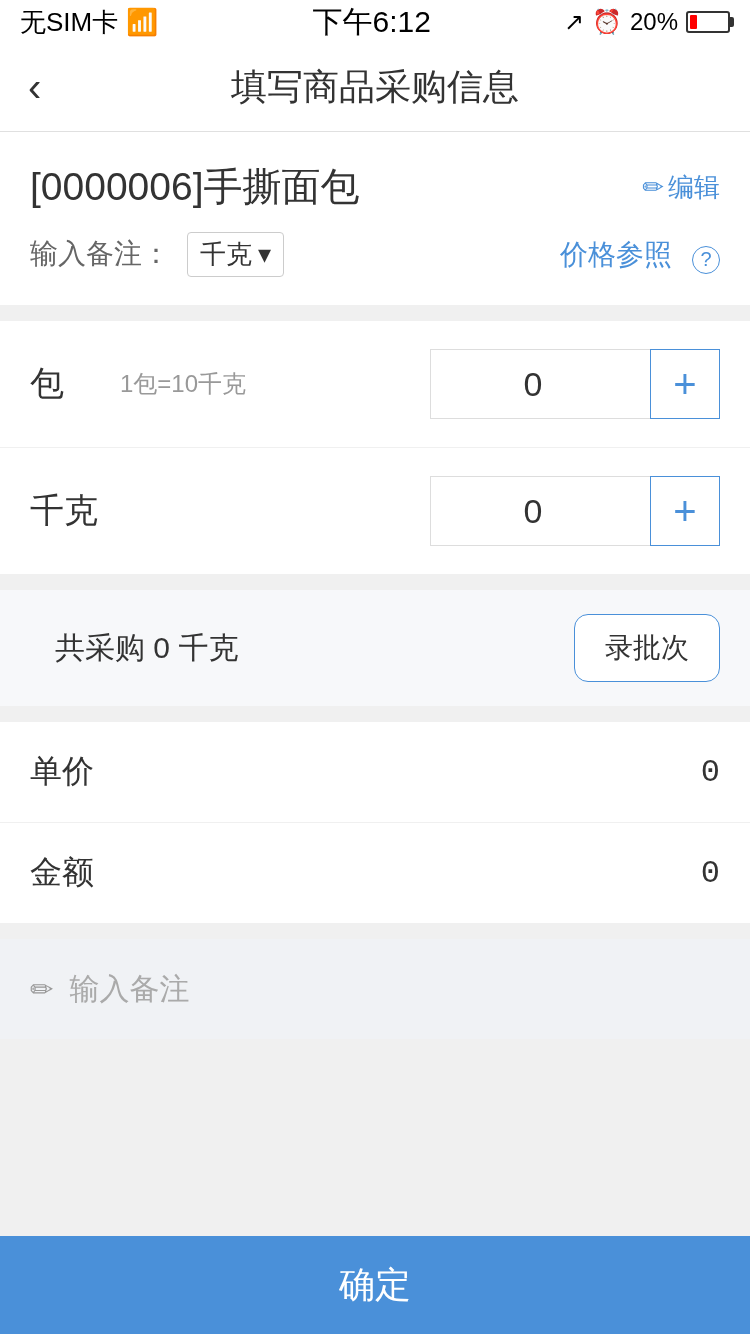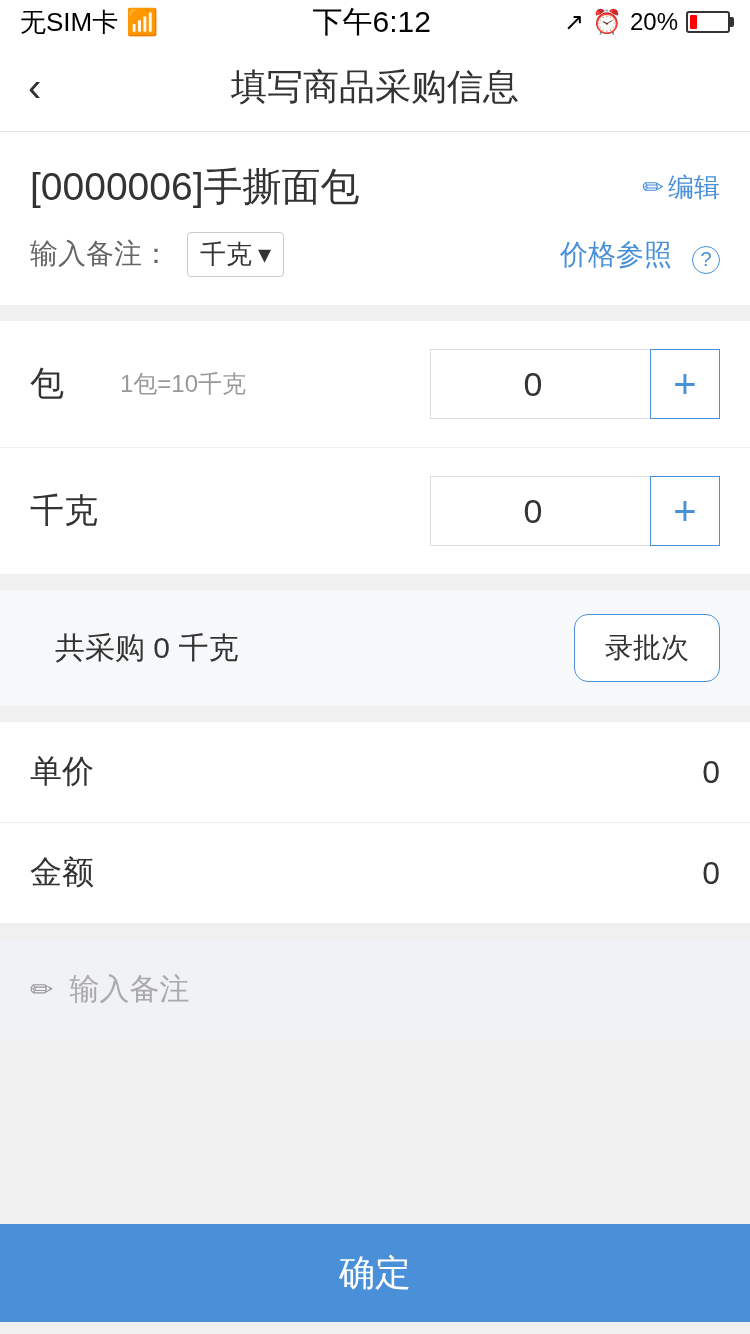--- a/index.html
+++ b/index.html
@@ -212,20 +212,21 @@
     .detail-section {
       background: #fff;
       margin-bottom: 16px;
     }
     .detail-row {
       display: flex;
       align-items: center;
       justify-content: space-between;
       padding: 28px 30px;
       border-bottom: 1px solid #f0f0f0;
+      font-family: Liberation Mono, monospace;
     }
     .detail-row:last-child { border-bottom: none; }
     .detail-label {
       font-size: 32px;
       color: #333;
     }
     .detail-value {
       font-size: 32px;
       color: #333;
     }
@@ -251,21 +252,21 @@
     
     .spacer {
       flex: 1;
       min-height: 300px;
       background: #f0f0f0;
     }
 
     
     .confirm-btn {
       position: fixed;
-      bottom: 12px;
+      bottom: 0;
       left: 0;
       width: 750px;
       height: 98px;
       background: #4a90d9;
       color: #fff;
       font-size: 36px;
       border: none;
       display: flex;
       align-items: center;
       justify-content: center;

